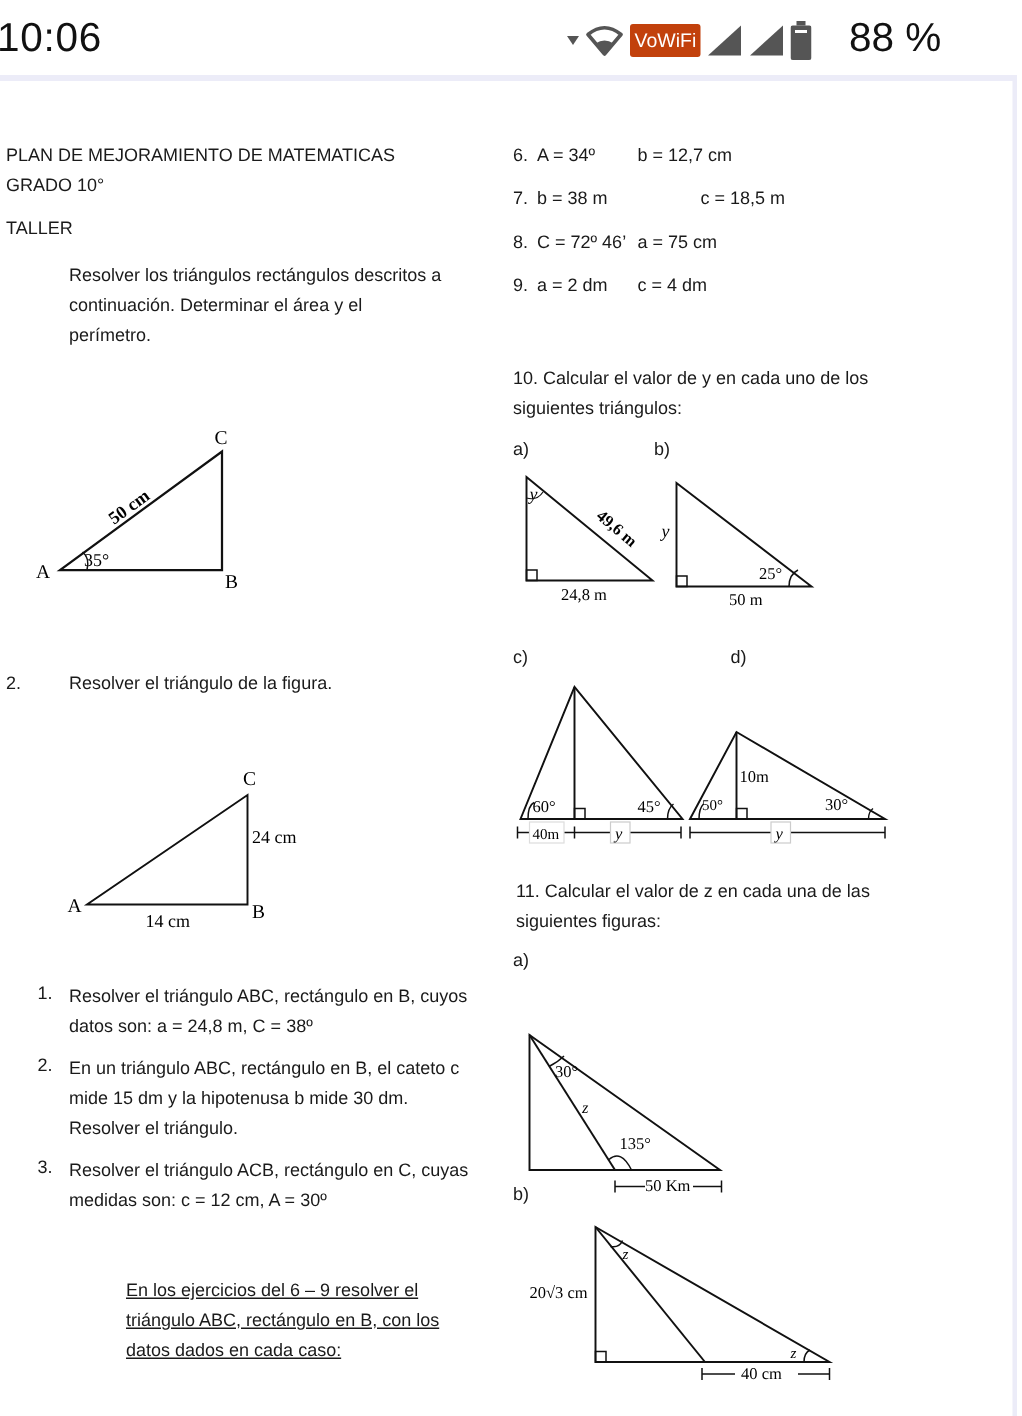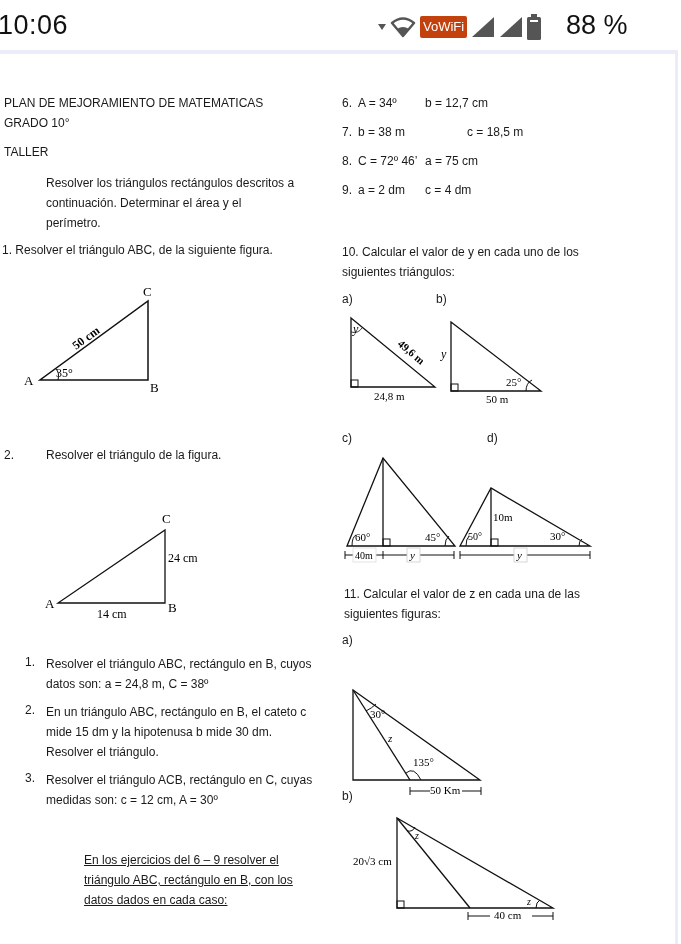--- a/index.html
+++ b/index.html
@@ -48,21 +48,20 @@
 </div>
 
 <div class="frame"></div>
 
 <div class="doc">
 
   <div class="t" style="left:4px; top:95px;">PLAN DE MEJORAMIENTO DE MATEMATICAS</div>
   <div class="t" style="left:4px; top:115px;">GRADO 10°</div>
   <div class="t" style="left:4px; top:144px;">TALLER</div>
   <div class="t wrap" style="left:46px; top:173px; width:250px; line-height:20px;">Resolver los triángulos rectángulos descritos a continuación. Determinar el área y el perímetro.</div>
-  <div class="t" style="left:2px; top:242px;">1. Resolver el triángulo ABC, de la siguiente figura.</div>
 
   <svg style="position:absolute; left:20px; top:280px;" width="150" height="120" viewBox="0 0 150 120">
     <polygon points="20,100 128,100 128,21" fill="none" stroke="#111" stroke-width="1.5"></polygon>
     <text x="4" y="105" font-size="13">A</text>
     <text x="130" y="112" font-size="13">B</text>
     <text x="123" y="16" font-size="13">C</text>
     <text x="36" y="97" font-size="12">35°</text>
     <path d="M38,100 Q40,92 35,88" fill="none" stroke="#111" stroke-width="1"></path>
     <text x="0" y="0" font-size="12" font-weight="bold" font-family="Liberation Sans, sans-serif" transform="translate(56,70) rotate(-36)">50 cm</text>
   </svg>

